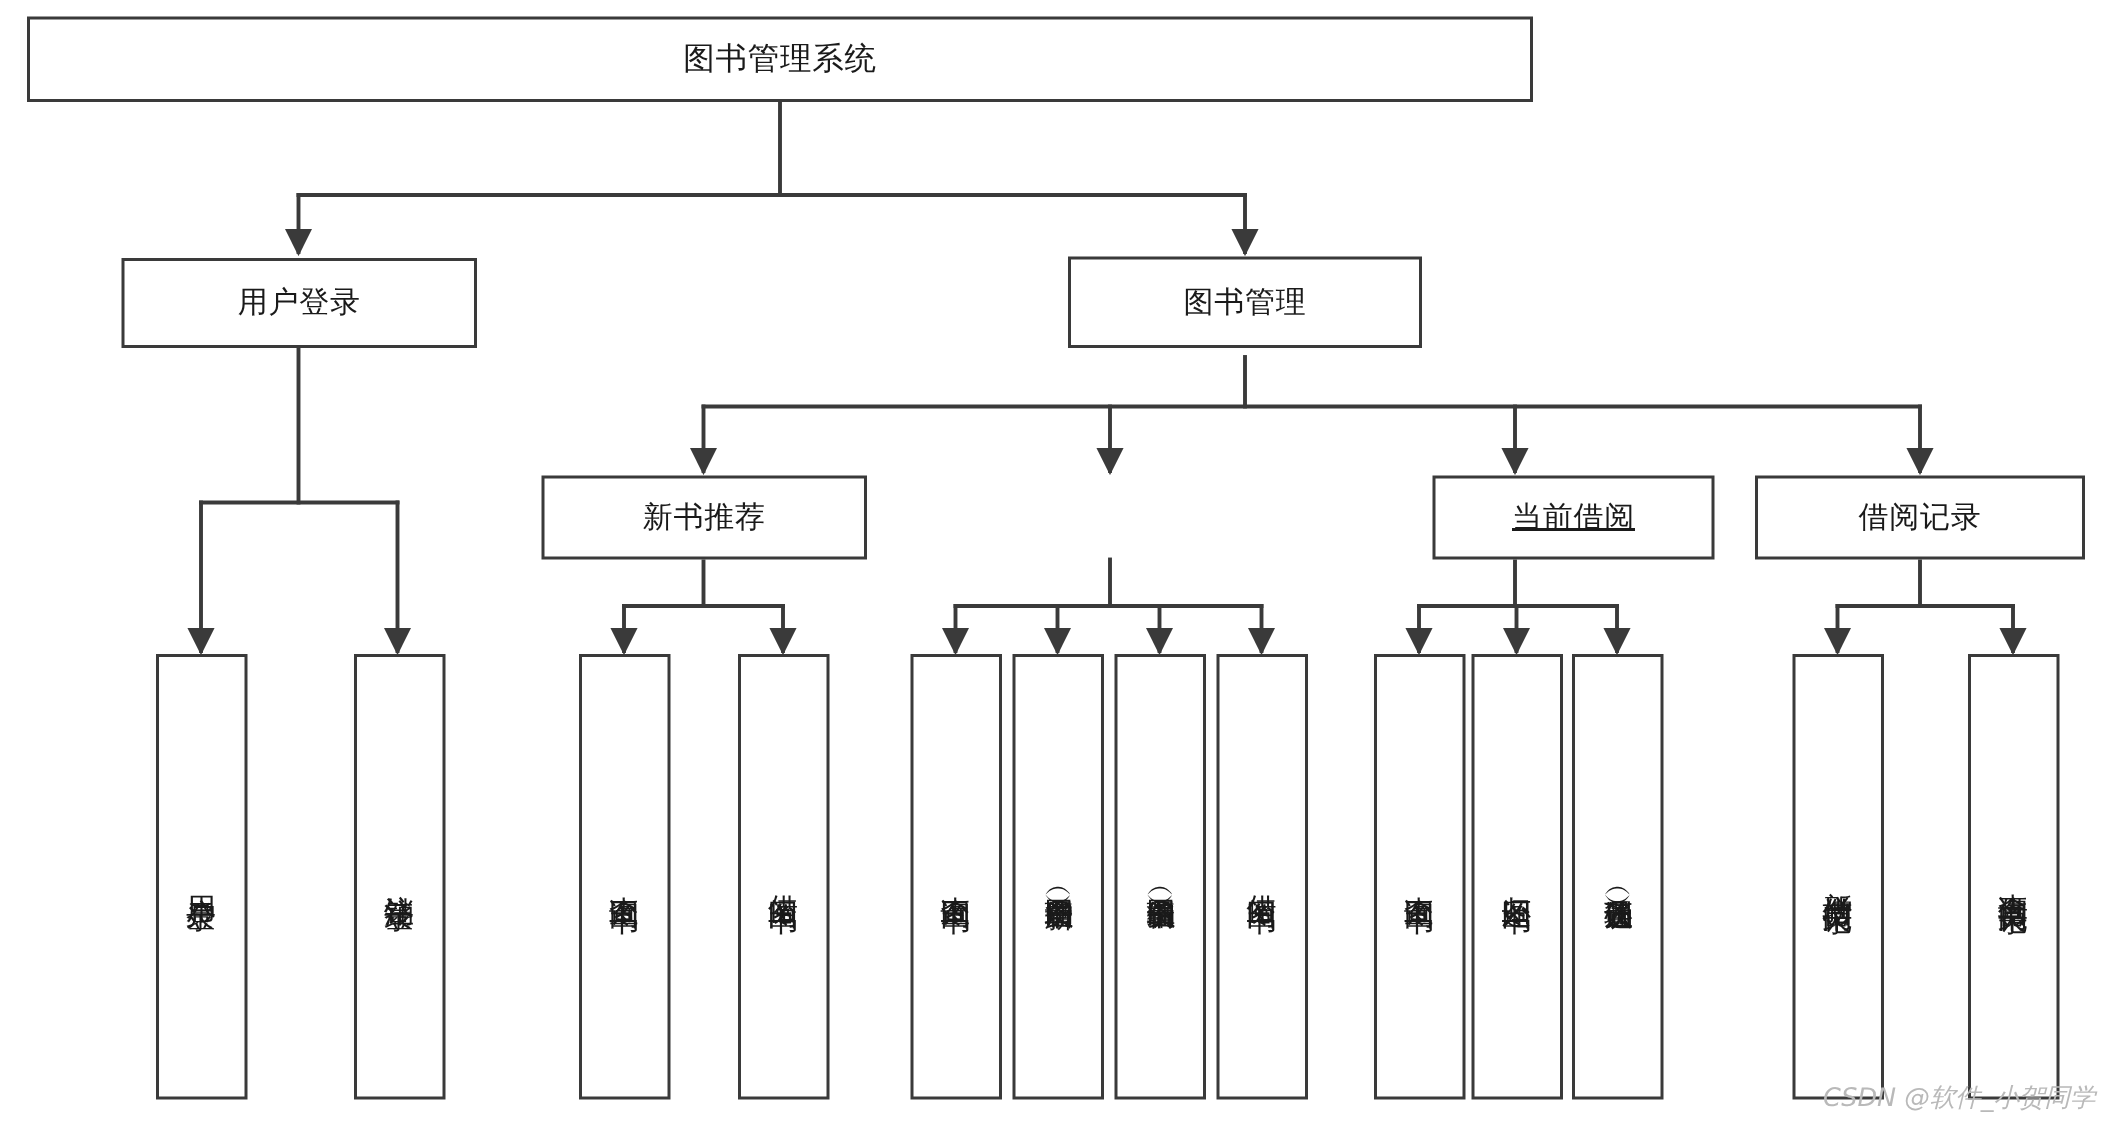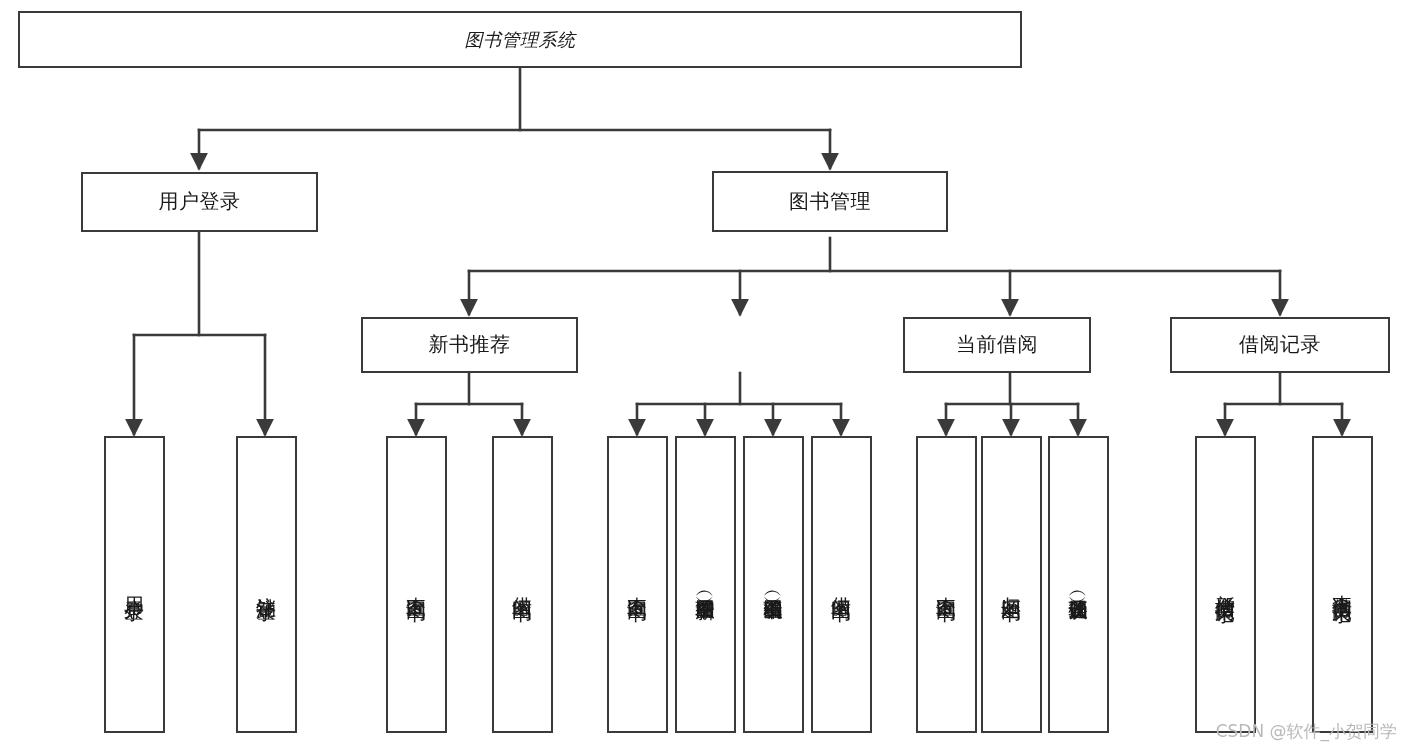--- a/index.html
+++ b/index.html
@@ -38,22 +38,21 @@
   .node .label {
     display: block;
     text-align: center;
     line-height: 1.18;
     letter-spacing: 0.5px;
   }
   .node.horizontal .label {
     font-size: 20px;
   }
   .node.root .label {
-    font-size: 18px;
-    font-style: italic;
+    font-size: 21px;
   }
   .node.vertical {
     align-items: center;
     justify-content: center;
   }
   .node.vertical .label {
     writing-mode: vertical-rl;
     text-orientation: upright;
     font-size: 20px;
     letter-spacing: 2px;
@@ -65,20 +64,21 @@
     letter-spacing: 0px;
   }
   .watermark {
     position: absolute;
     right: 8px;
     bottom: 4px;
     font-size: 17px;
     color: #b9b9b9;
     white-space: nowrap;
     pointer-events: none;
+    font-style: italic;
   }
 </style>
 </head>
 <body>
 
 <div id="diagram-root">
 
   <svg id="edges" viewBox="0 0 1405 747">
     <defs>
       <marker id="arrow" viewBox="0 0 10 10" refX="8.5" refY="5" markerWidth="7" markerHeight="7" orient="auto-start-reverse">
@@ -136,21 +136,21 @@
   <div class="node horizontal" style="left:81px; top:172px; width:237px; height:60px;">
     <span class="label">用户登录</span>
   </div>
   <div class="node horizontal" style="left:361px; top:317px; width:217px; height:56px;">
     <span class="label">新书推荐</span>
   </div>
 
   <div class="node horizontal" style="left:712px; top:171px; width:236px; height:61px;">
     <span class="label">图书管理</span>
   </div>
-  <div class="node horizontal" style="left:903px; top:317px; width:188px; height:56px;">
+  <div class="node horizontal" style="left:955px; top:317px; width:188px; height:56px;text-decoration:underline;">
     <span class="label">当前借阅</span>
   </div>
   <div class="node horizontal" style="left:1170px; top:317px; width:220px; height:56px;align-items:center;">
     <span class="label">借阅记录</span>
   </div>
 
   <div class="node vertical" style="left:104px; top:436px; width:61px; height:297px;">
     <span class="label">用户登录</span>
   </div>
   <div class="node vertical" style="left:236px; top:436px; width:61px; height:297px;">

